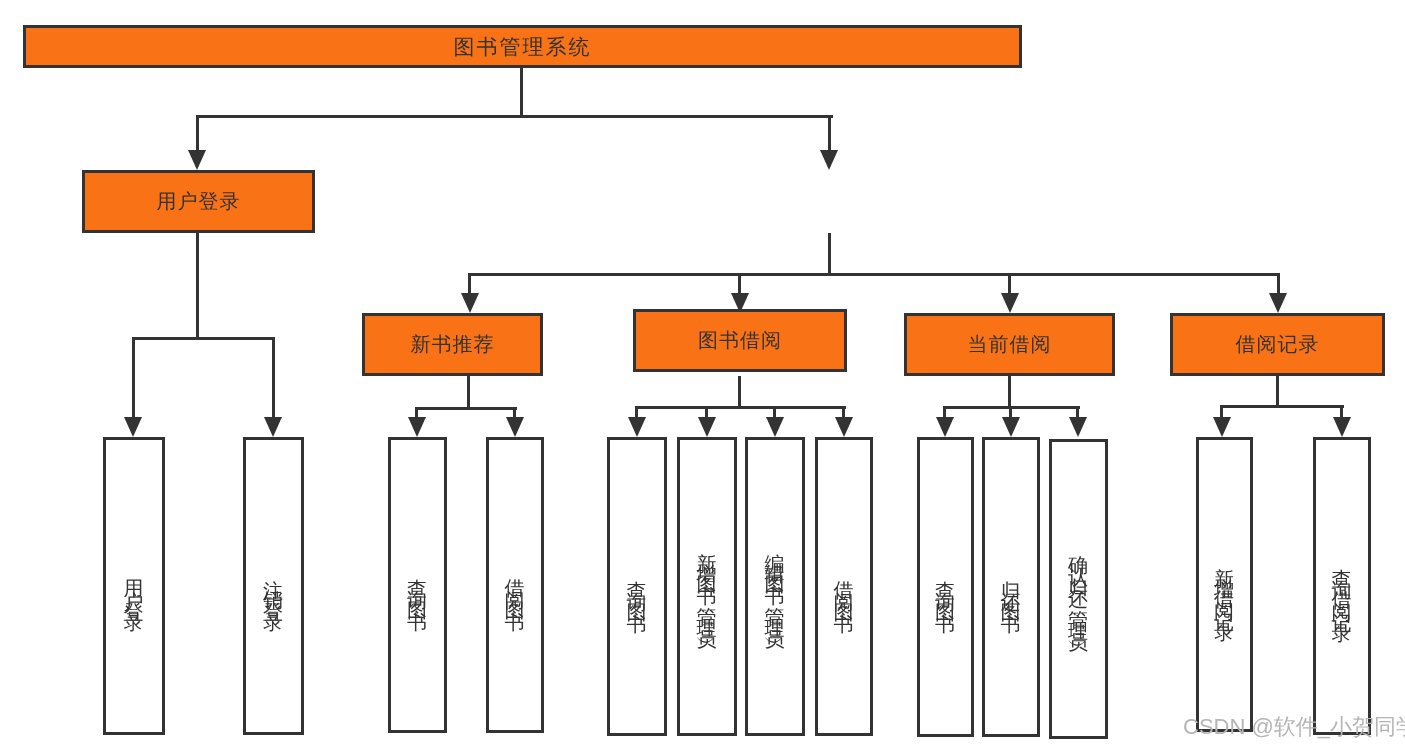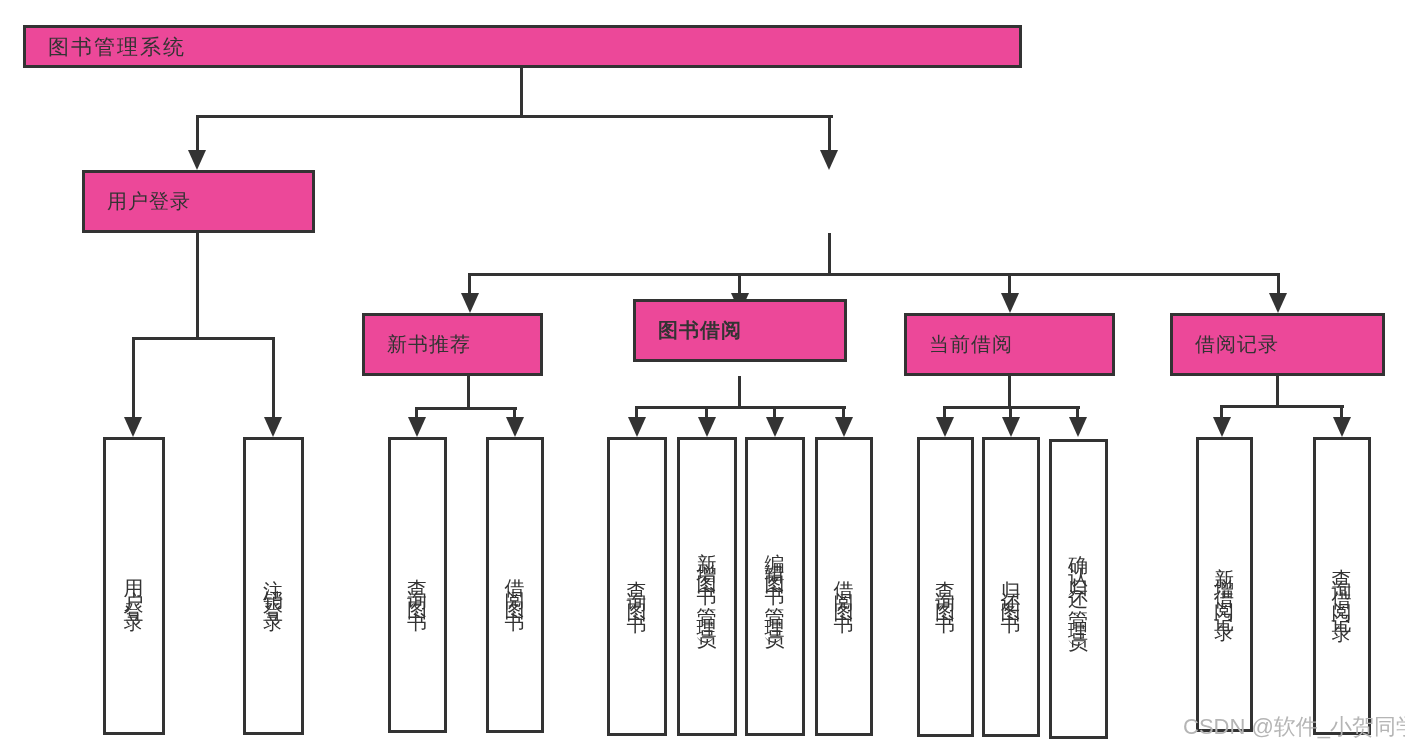--- a/index.html
+++ b/index.html
@@ -14,22 +14,22 @@
   .canvas{
     position:relative;
     width:1405px;height:747px;
     background:var(--bg);
     overflow:hidden;
   }
   
   .node{
     position:absolute;
     border:3px solid var(--line);
-    background:#ec4899;
-    display:flex;align-items:center;justify-content:flex-start;padding-left:22px;
+    background:#f97316;
+    display:flex;align-items:center;justify-content:center;
   }
   .node .lbl{
     font-size:20px;
     color:var(--text);
     letter-spacing:1px;
     white-space:nowrap;
   }
   .root-node .lbl{font-size:21px;letter-spacing:2px;}
   .leaf{
     position:absolute;
@@ -98,21 +98,21 @@
   <div class="vline" style="left:738px;top:273px;height:20px;"></div>
   <div class="ah" style="left:731px;top:293px;"></div>
   <div class="vline" style="left:1008px;top:273px;height:20px;"></div>
   <div class="ah" style="left:1001px;top:293px;"></div>
   <div class="vline" style="left:1277px;top:273px;height:20px;"></div>
   <div class="ah" style="left:1269px;top:293px;"></div>
 
   <div class="node" style="left:362px;top:313px;width:181px;height:63px;">
     <span class="lbl">新书推荐</span>
   </div>
-  <div class="node" style="left:633px;top:299px;width:214px;height:63px;font-weight:bold;">
+  <div class="node" style="left:633px;top:309px;width:214px;height:63px;">
     <span class="lbl">图书借阅</span>
   </div>
   <div class="node" style="left:904px;top:313px;width:211px;height:63px;">
     <span class="lbl">当前借阅</span>
   </div>
   <div class="node" style="left:1170px;top:313px;width:215px;height:63px;">
     <span class="lbl">借阅记录</span>
   </div>
 
   <div class="vline" style="left:467px;top:376px;height:31px;"></div>

